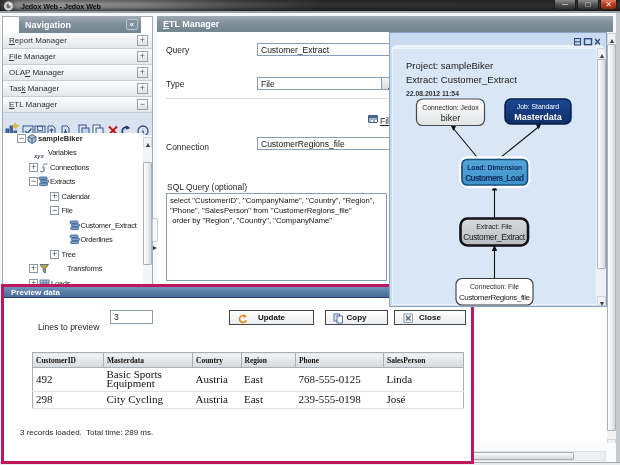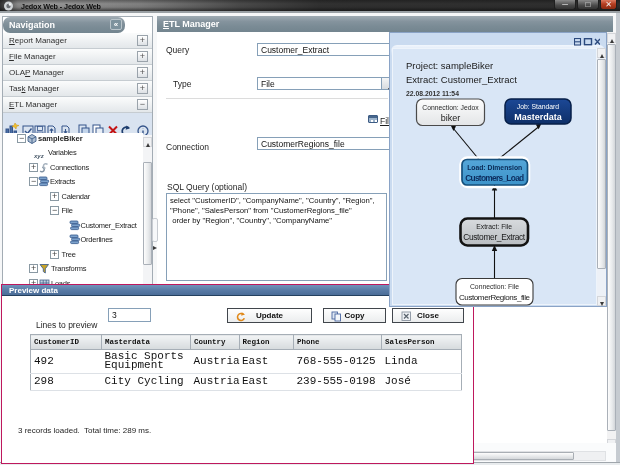--- a/index.html
+++ b/index.html
@@ -21,21 +21,21 @@
 #btnmax { left:577px; width:22px; }
 #btncls { left:600px; width:17px; background:linear-gradient(180deg,#dd7a60,#b53d20 45%,#8c2a12); }
 .winbtn span { display:block; text-align:center; color:#f0f0f0; font-size:8px; line-height:9px; }
 
 
 .phdr { height:16px; background:linear-gradient(180deg,#9fabb3 0%,#84939d 35%,#7a8b95 65%,#73858f 100%);
   color:#fff; font-size:9px; font-weight:bold; line-height:16px; padding-left:6px; }
 
 
 #nav { left:2px; top:16px; width:151px; height:427px; background:#fff; border:1px solid #a3acb4; }
-#navhdr { left:0; top:0; width:122px;border-radius:7px; }
+#navhdr { left:16px; top:0; width:122px; }
 #navcoll { position:absolute; right:3px; top:2px; width:12px; height:11px; background:#7d929d;
   border:1px solid #b9c4ca; border-radius:2px; color:#fff; font-size:8px; line-height:10px; text-align:center; }
 .acc { left:0; width:149px; height:16px; background:linear-gradient(180deg,#fbfcfc,#e3e7ea);
   border-bottom:1px solid #c6ccd1; font-size:8px; color:#2e2e2e; line-height:15px; padding-left:6px; }
 .accbtn { position:absolute; right:4px; top:2px; width:11px; height:11px;
   border:1px solid #9aa3ab; background:linear-gradient(180deg,#fff,#dde1e5);
   font-size:9px; line-height:9px; text-align:center; color:#555; }
 #navtools { left:0; top:96px; width:149px; height:24px; background:#d9e3f0; border-bottom:1px solid #c3cbd8; }
 #navtree { left:0; top:116px; width:140px; height:294px; background:#fff; font-size:7.5px; letter-spacing:-0.25px; color:#1e1e1e; }
 .trow { position:absolute; height:14px; line-height:14px; white-space:nowrap; }
@@ -47,21 +47,21 @@
 
 
 #etl { left:157px; top:16px; width:456px; height:427px; background:#fff; }
 #etlhdr { left:0; top:0; width:456px; }
 .lbl { font-size:8.5px; color:#1e1e1e; }
 .inp { border:1px solid #86a0b8; background:#fff; font-size:8.5px; color:#111;
   font-family:"Liberation Sans",sans-serif; line-height:11px; padding:1px 0 0 3px; white-space:nowrap; overflow:hidden; }
 
 
 #preview { left:1px; top:284px; width:473px; height:180px; background:#fff;
-  border:1px solid #be185d; z-index:5; }
+  border:3px solid #be185d; z-index:5; }
 #prevhdr { left:0; top:0; width:471px; height:11px;
   background:linear-gradient(180deg,#7093bb 0%,#587aa5 55%,#4b6d98 100%);
   border-bottom:1px solid #24405f; color:#fff; font-size:8px; font-weight:bold; line-height:11px; padding-left:7px; }
 .pbtn { position:absolute; top:23px; height:15px; border:1px solid #41464c;
   background:linear-gradient(180deg,#fefefe,#ebedee); font-size:8px; font-weight:bold; color:#111;
   line-height:13px; text-align:center; }
 #ptable table tr.th td { background:linear-gradient(180deg,#f2f4f5,#d6dadd); border:1px solid #a6aeb6;
   font-size:7.5px; font-weight:bold; color:#111; height:15px; padding:0 0 0 3px; text-align:left;
   white-space:nowrap; overflow:hidden; }
 #ptable table { border:1px solid #a6aeb6; }
@@ -216,21 +216,21 @@
       </div>
     <div class="trow" style="left:0;top:114.5px;">
         <span class="texp" style="left:47px;">+</span>
         <span style="position:absolute;left:58.5px;">Tree</span>
       </div>
     <div class="trow" style="left:0;top:129px;">
         <span class="texp" style="left:26px;">+</span>
         <svg class="tico" style="left:36px;" width="11" height="12" viewBox="0 0 11 12">
           <path d="M1 1.5 h8.5 l-3.2 4.3 v4.2 l-2 -1.5 v-2.7z" fill="#c8a428" stroke="#44628c" stroke-width=".9"></path>
         </svg>
-        <span style="position:absolute;left:48px;text-align:right;">Transforms</span>
+        <span style="position:absolute;left:64px;text-align:right;">Transforms</span>
       </div>
     <div class="trow" style="left:0;top:143.5px;">
         <span class="texp" style="left:26px;">+</span>
         <svg class="tico" style="left:36px;" width="12" height="12" viewBox="0 0 12 12">
           <g fill="#c2d2e2" stroke="#44628c" stroke-width=".8">
             <rect x="1" y="2" width="9" height="8"></rect>
             <path d="M1 5 h9 M4.2 2 v8 M7.2 2 v8" fill="none"></path>
           </g>
         </svg>
         <span style="position:absolute;left:48px;">Loads</span>
@@ -239,21 +239,21 @@
   <div class="abs" id="navsb">
     <div class="sbarrow" style="top:2px;"><i class="tu"></i></div>
     <div class="sbthumb" style="top:27px;height:103px;"></div>
   </div>
 </div>
 
 <div class="abs" id="etl">
   <div class="abs phdr" id="etlhdr"><u>E</u>TL Manager</div>
   <div class="abs lbl" style="left:9px;top:29px;">Query</div>
   <div class="abs inp" style="left:100px;top:27px;width:142px;height:13px;">Customer_Extract</div>
-  <div class="abs lbl" style="left:16px;top:63px;">Type</div>
+  <div class="abs lbl" style="left:9px;top:63px;">Type</div>
   <div class="abs inp" style="left:100px;top:60.5px;width:142px;height:13.5px;">File</div>
   <div class="abs" style="left:224px;top:61.5px;width:17px;height:11.5px;background:linear-gradient(180deg,#f4f5f6,#d7dbdf);border-left:1px solid #86a0b8;text-align:center;"><i class="td" style="margin-top:4px;"></i></div>
   <div class="abs" style="left:9px;top:82px;width:222px;height:1px;background:#dcdcdc;"></div>
   <div class="abs" style="left:211px;top:99px;width:10px;height:8px;background:linear-gradient(180deg,#47668c 35%,#9db4cc 35%);border:1px solid #3d5c84;border-radius:1px;">
     <span style="position:absolute;left:1.5px;top:3.5px;width:2px;height:2px;background:#fff;"></span>
     <span style="position:absolute;left:5.5px;top:3.5px;width:2px;height:2px;background:#fff;"></span>
   </div>
   <div class="abs lbl" style="left:223px;top:100px;text-decoration:underline;">Fil</div>
   <div class="abs lbl" style="left:9px;top:126px;">Connection</div>
   <div class="abs inp" style="left:100px;top:121px;width:142px;height:13px;">CustomerRegions_file</div>
@@ -273,21 +273,21 @@
         <g stroke="#4a66a0" stroke-width=".9">
           <rect x="1" y="1" width="5.5" height="7" fill="#dde6f2"></rect>
           <rect x="4" y="3" width="5.5" height="7" fill="#f4f7fb"></rect>
         </g>
       </svg>Copy</div>
   <div class="abs pbtn" style="left:390px;width:72px;"><svg style="position:absolute;left:8px;top:2px;" width="11" height="11" viewBox="0 0 11 11">
         <rect x="1" y="1" width="8.5" height="8.5" fill="#eef1f5" stroke="#8a94a0" stroke-width=".9"></rect>
         <path d="M3 3 l4.5 4.5 m0-4.5 L3 7.5" stroke="#5a646e" stroke-width="1.2"></path>
       </svg>Close</div>
   <div class="abs" id="ptable" style="left:28px;top:49px;width:431px;height:82px;">
-    <table style="border-collapse:collapse;table-layout:fixed;width:431px;font-family:Liberation Mono, monospace;">
+    <table style="border-collapse:collapse;table-layout:fixed;width:431px;font-family:Liberation Serif, serif;margin-top:16px;">
       <colgroup>
           <col style="width:71px">
           <col style="width:89px">
           <col style="width:48.5px">
           <col style="width:54.5px">
           <col style="width:88px">
           <col style="width:80px">
         </colgroup>
       <tbody>
           <tr class="th">

